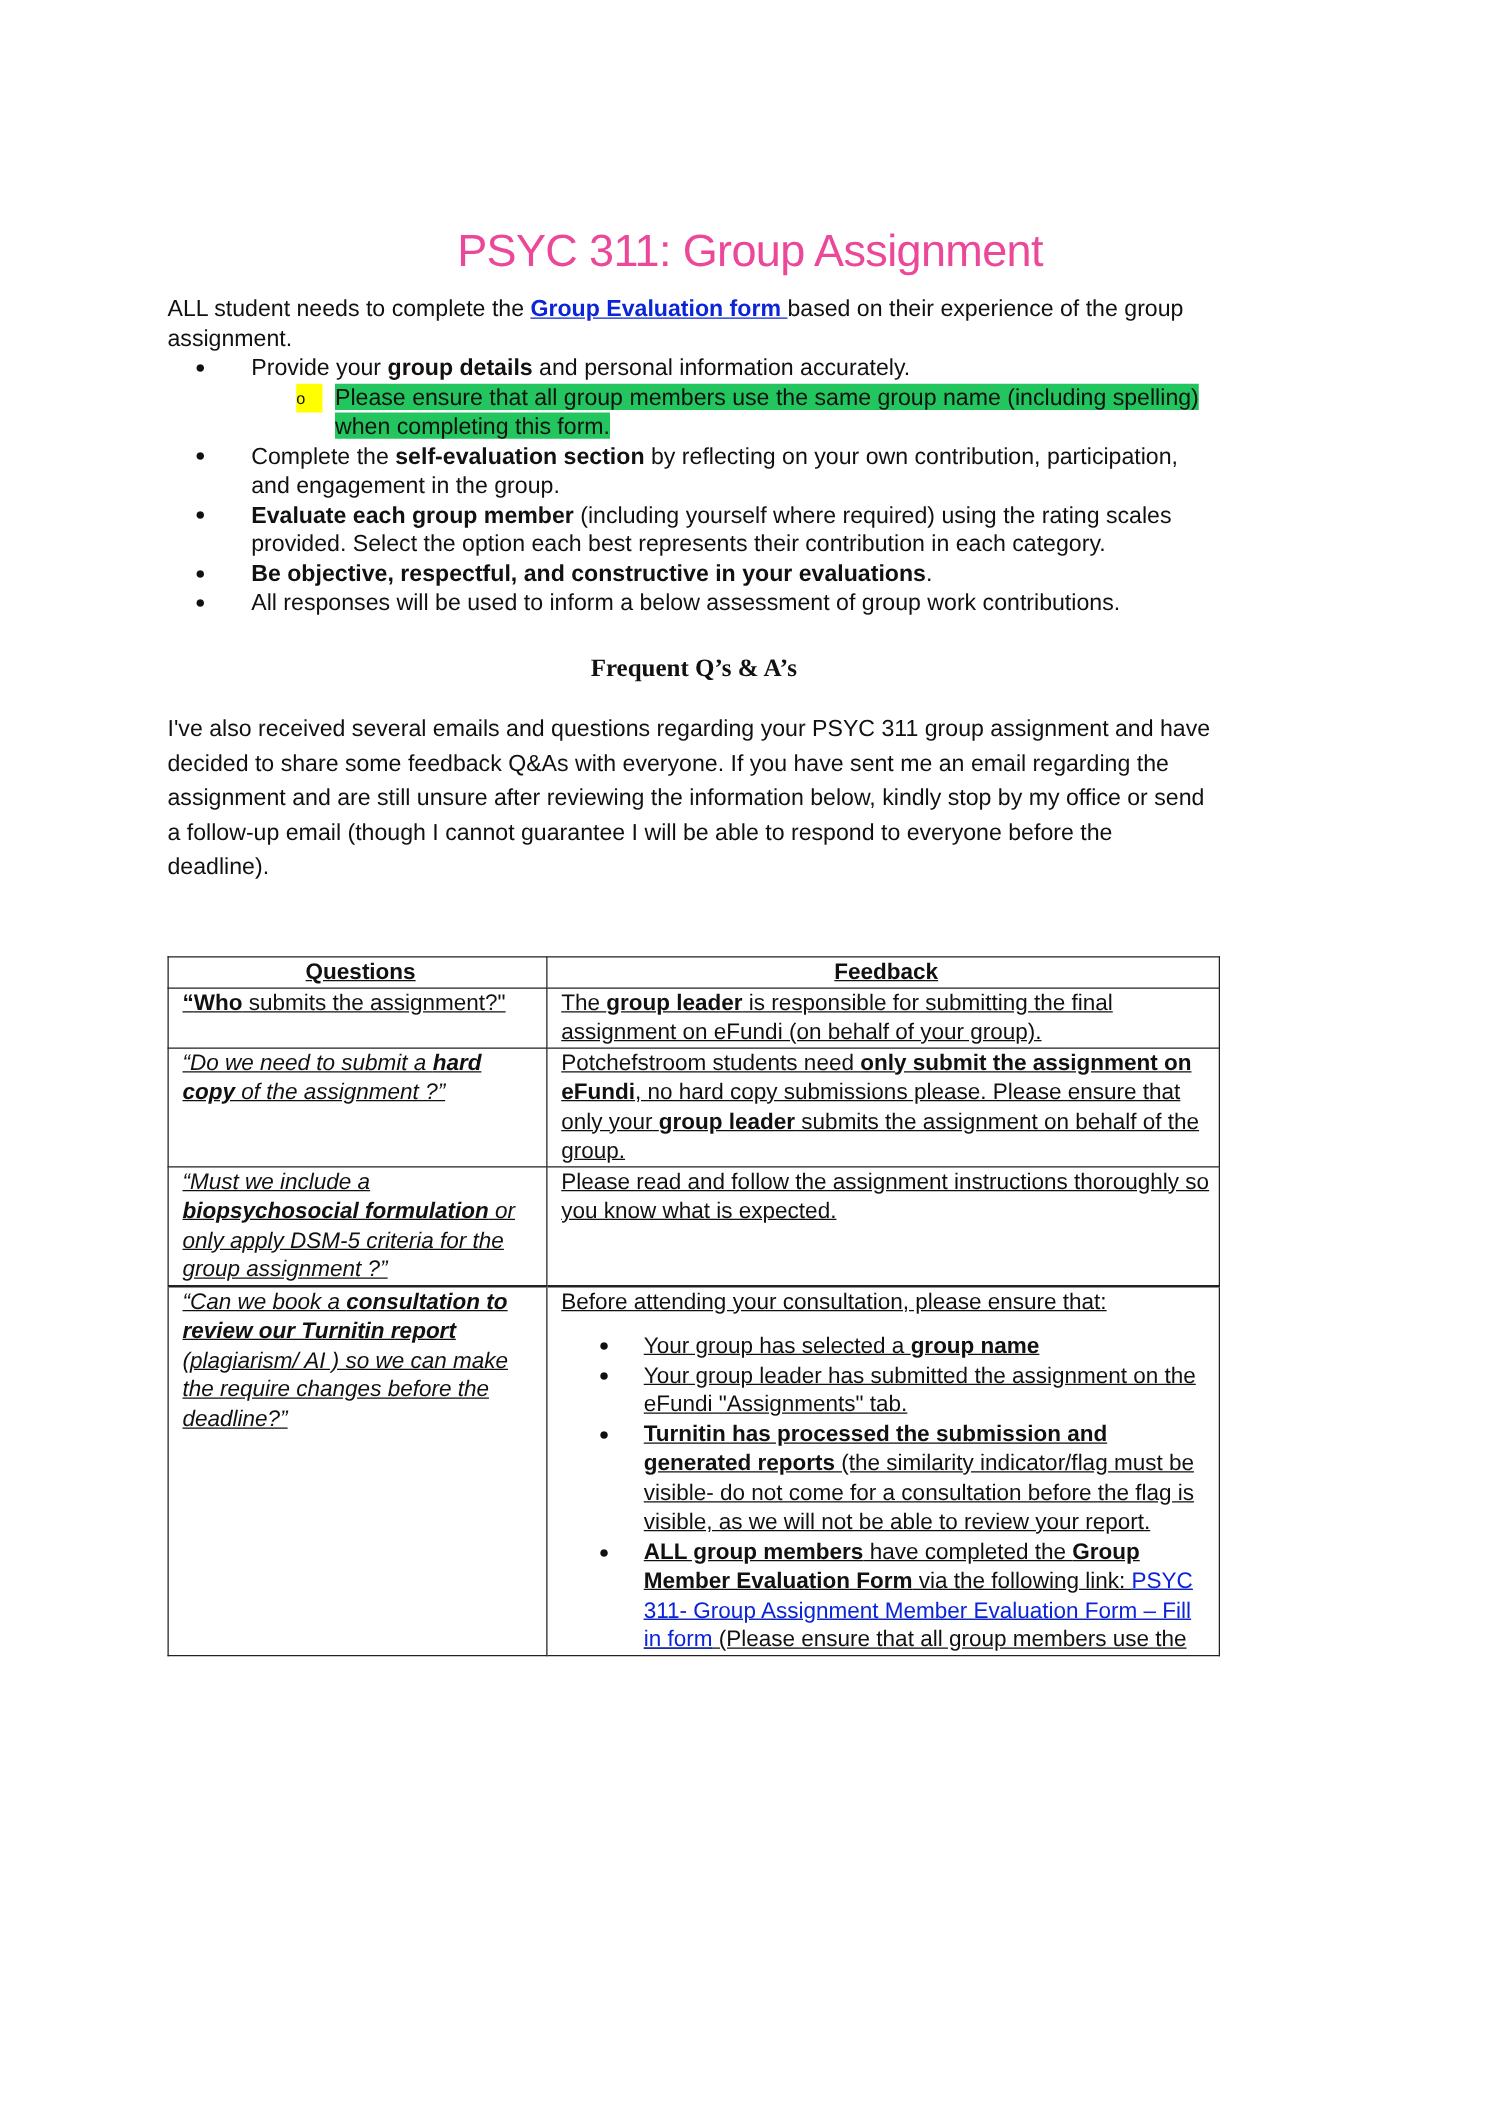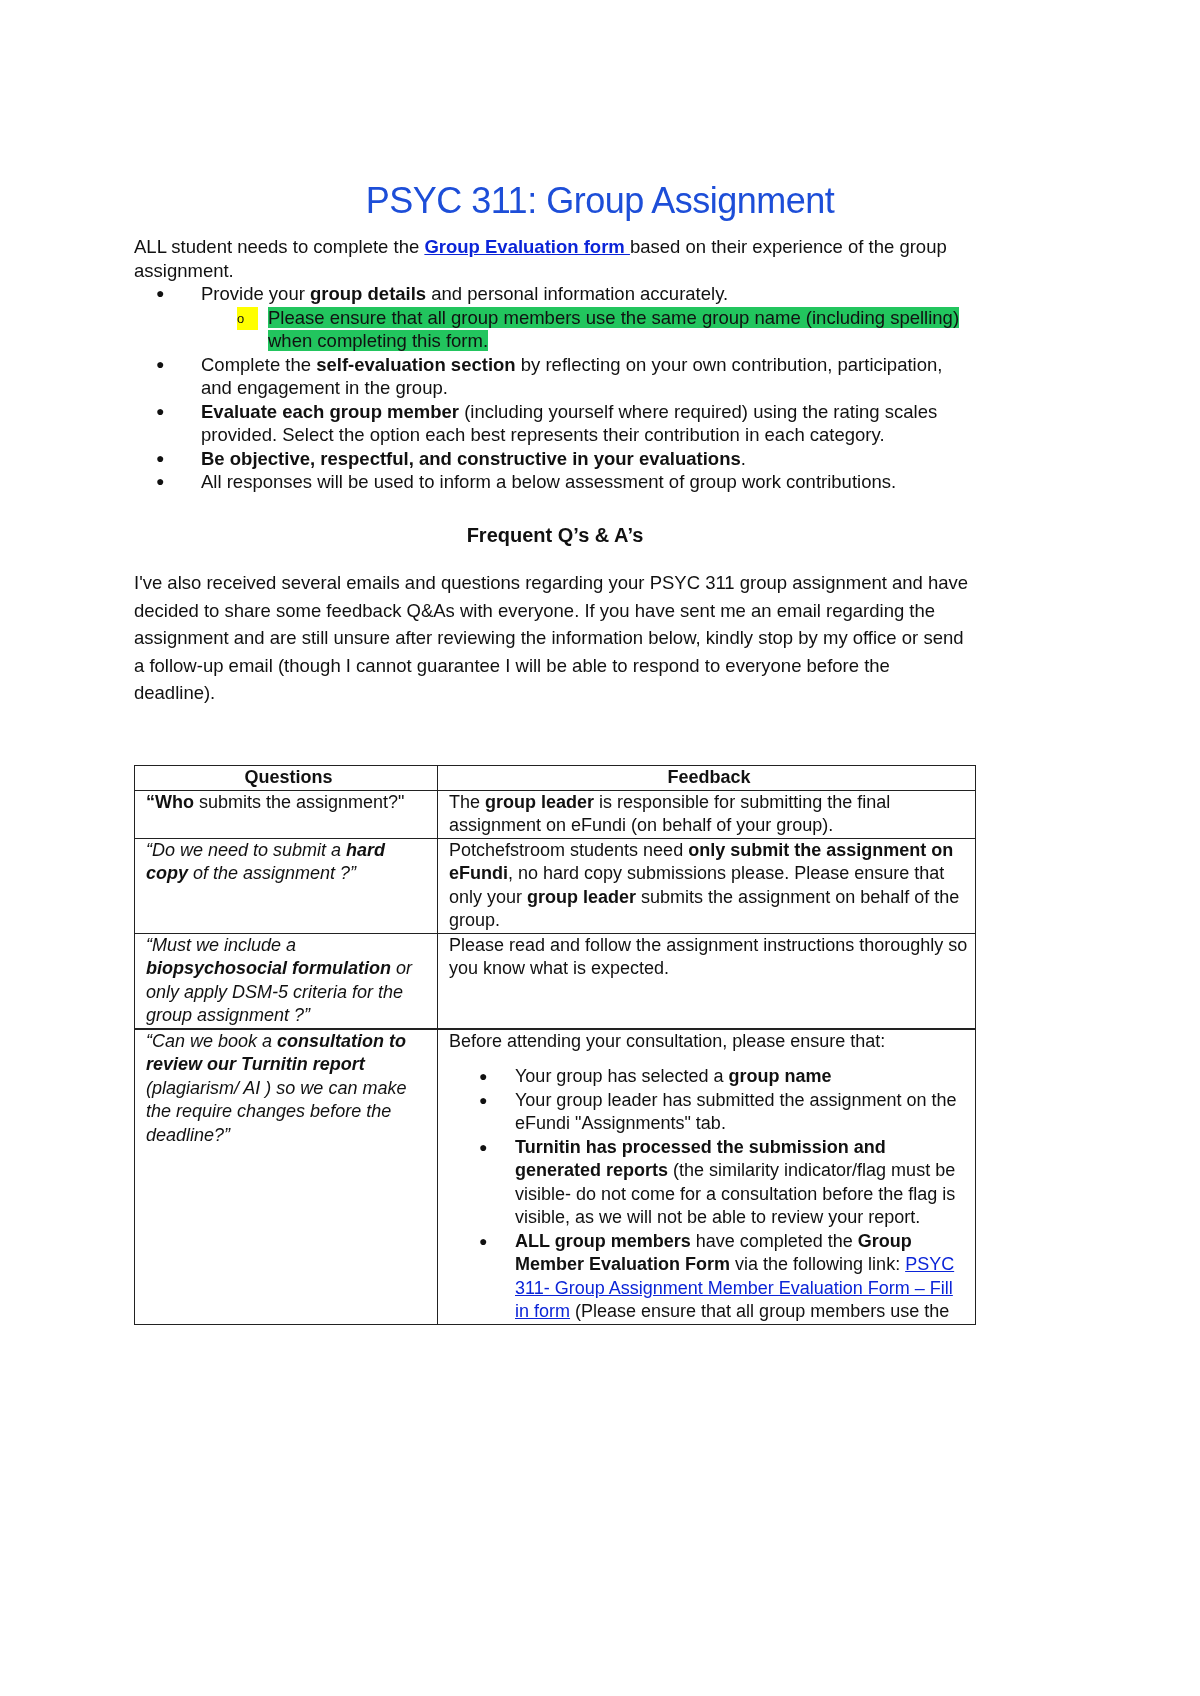--- a/index.html
+++ b/index.html
@@ -1,41 +1,41 @@
 <!DOCTYPE html>
 <html><head>
 <meta charset="utf-8">
 <style>
   html, body { margin: 0; padding: 0; background: #ffffff; }
   body { width: 1200px; height: 1696px; position: relative; overflow: hidden;
          font-family: "Liberation Sans", "DejaVu Sans", sans-serif; color: #111; }
   .page { position: absolute; left: 0; top: 0; width: 1200px; height: 1696px; }
 
   .title { position: absolute; left: 0; width: 1200px; top: 180px; text-align: center;
-           font-size: 36px; color: #1d4ed8; letter-spacing: -0.5px; }
+           font-size: 36px; color: #ec4899; letter-spacing: -0.5px; }
 
   .content { position: absolute; left: 134px; width: 842px; top: 225px; font-size: 18.5px; line-height: 23.5px; }
   .subhead { font-weight: bold; font-size: 17.5px; margin: 0; }
   .para { margin: 10px 0 0 0; }
   .link { color: #0b24d8; text-decoration: underline; }
   .link.bold { font-weight: bold; margin-top: 22px; }
 
   ul.bullets { list-style: none; margin: 0; padding: 0; }
   ul.bullets > li { position: relative; padding-left: 67px; }
   ul.bullets > li .dot { position: absolute; left: 22px; top: 0; font-size: 14px; }
   ul.sub { list-style: none; margin: 0; padding: 0; }
   ul.sub > li { position: relative; padding-left: 67px; }
   .hl { background: #22c55e; }
   .sub-marker { position: absolute; left: 36px; top: 1px; font-size: 13px; background: #FFFF00; padding: 0 14px 0 0; }
 
-  .faq-heading { text-align: center; font-weight: bold; font-size: 20px; margin: 30px 0 0 0; }
+  .faq-heading { text-align: center; font-weight: bold; font-size: 20px; margin: 30px 0 0 0; font-family: Liberation Serif, serif; }
   .intro { margin: 22px 0 0 0; line-height: 27.5px; }
 
   table.faq { position: absolute; left: 134px; top: 765px; width: 842px; border-collapse: collapse;
-              font-size: 18px; line-height: 23.5px; }
+              font-size: 18px; line-height: 23.5px; text-decoration: underline; }
   table.faq td, table.faq th { border: 1.5px solid #222; vertical-align: top; padding: 0 6px 0 11px; }
   table.faq th { font-weight: bold; text-align: center; }
   table.faq col.q { width: 303px; }
   table.faq tr.thick td { border-top: 2.5px solid #222; }
   .q-cell { font-style: italic; }
   .fb-list { list-style: none; margin: 12px 0 0 0; padding: 0; }
   .fb-list li { position: relative; padding-left: 66px; }
   .fb-list li .dot { position: absolute; left: 30px; top: 0; font-size: 14px; }
 </style>
 </head>

